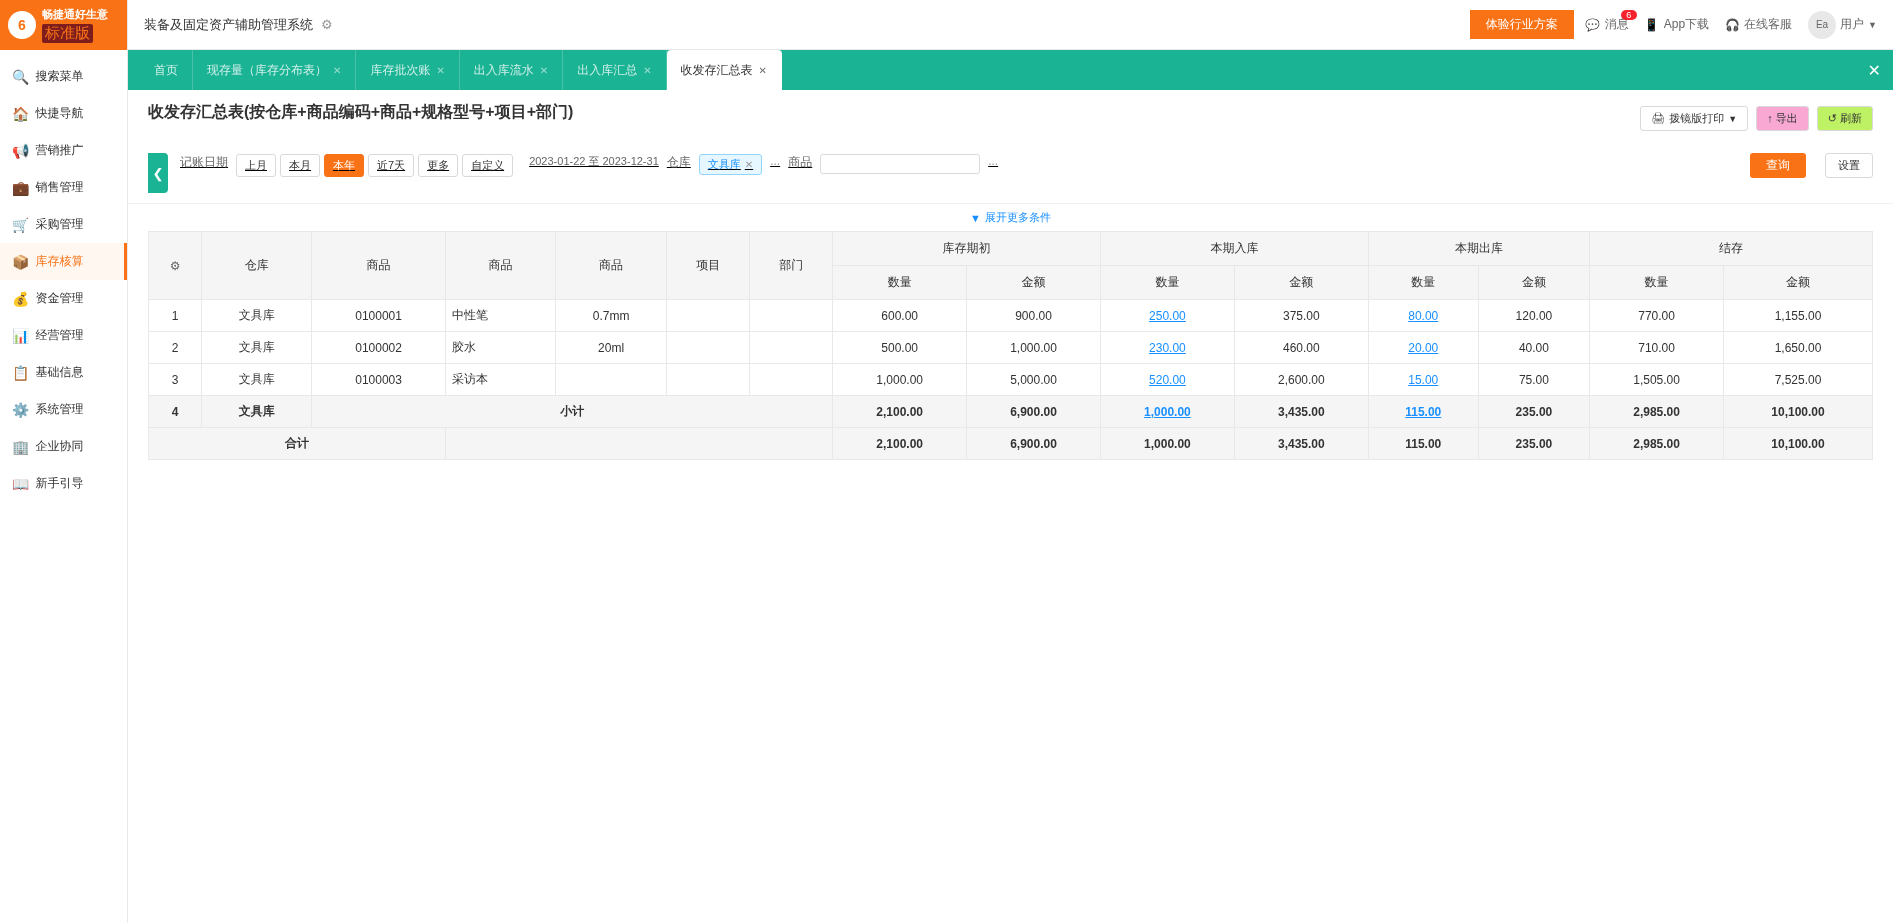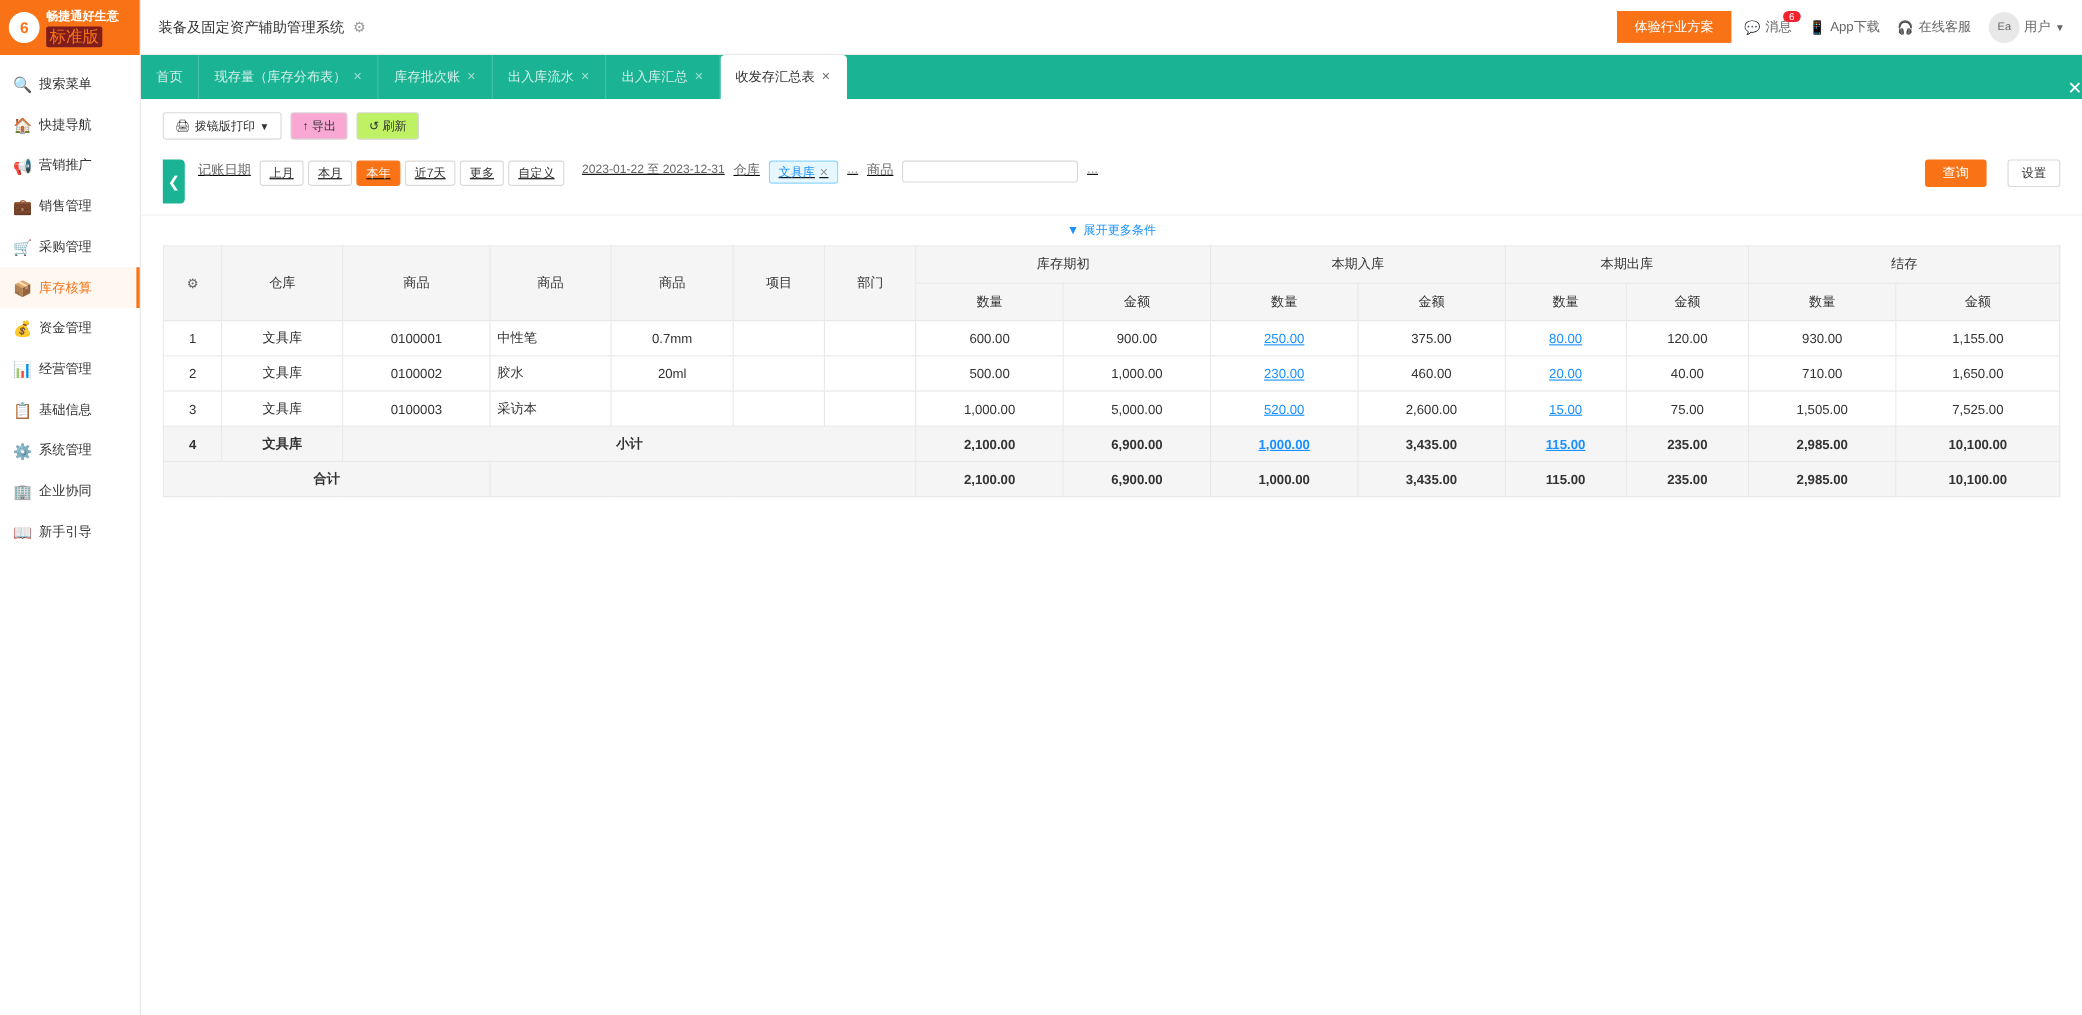--- a/index.html
+++ b/index.html
@@ -21,21 +21,21 @@
     
     .top-header { height: 50px; background: #fff; border-bottom: 1px solid #e8e8e8; display: flex; align-items: center; padding: 0 16px; gap: 12px; }
     .system-title { font-size: 13px; color: #333; flex: 1; display: flex; align-items: center; gap: 8px; }
     .header-actions { display: flex; align-items: center; gap: 16px; }
     .header-action-item { display: flex; align-items: center; gap: 4px; color: #666; cursor: pointer; font-size: 12px; position: relative; }
     .badge { position: absolute; top: -6px; right: -8px; background: #f5222d; color: #fff; border-radius: 8px; font-size: 9px; padding: 0 4px; min-width: 16px; text-align: center; }
     .btn-experience { background: #f97316; color: #fff; border: none; padding: 6px 16px; border-radius: 0; cursor: pointer; font-size: 12px; }
     .user-avatar { width: 28px; height: 28px; background: #e8e8e8; border-radius: 50%; display: flex; align-items: center; justify-content: center; font-size: 10px; color: #666; }
 
     
-    .tab-bar { background: #1ab394; display: flex; align-items: flex-end; padding: 0 0; height: 40px; }
+    .tab-bar { background: #1ab394; display: flex; align-items: center; padding: 0 12px; height: 40px; }
     .tab { display: flex; align-items: center; gap: 6px; padding: 0 14px; height: 100%; cursor: pointer; color: rgba(255,255,255,0.8); font-size: 12px; border-right: 1px solid rgba(255,255,255,0.2); }
     .tab.active { background: #fff; color: #333; border-radius: 4px 4px 0 0; }
     .tab-close { font-size: 10px; color: inherit; cursor: pointer; opacity: 0.7; }
     .tab-bar-close { margin-left: auto; color: #fff; cursor: pointer; font-size: 16px; }
 
     
     .content { flex: 1; background: #fff; overflow: auto; }
     .page-title { font-size: 16px; font-weight: bold; color: #333; margin-bottom: 12px; }
     .filter-label { color: #666; white-space: nowrap; }
     .filter-btn-group { display: flex; gap: 4px; }
@@ -197,20 +197,21 @@
     <div class="tab active">
       <span>收发存汇总表</span>
       <span class="tab-close">✕</span>
     </div>
     <div class="tab-bar-close">✕</div>
   </div>
 
   <div class="content">
 
     <div class="header-top">
+      <h2 class="page-title">收发存汇总表(按仓库+商品编码+商品+规格型号+项目+部门)</h2>
       <div class="header-actions-right">
         <div class="settings-dropdown">
           <span>🖨</span>
           <span>拨镜版打印</span>
           <span style="font-size:9px;">▼</span>
         </div>
         <button class="btn-export">
           <span>↑</span>
           <span>导出</span>
         </button>
@@ -295,21 +296,21 @@
       <td class="td-left">中性笔</td>
       <td>0.7mm</td>
       <td></td>
       <td></td>
       <td>600.00</td>
       <td>900.00</td>
       <td class="link-cell">250.00</td>
       <td>375.00</td>
       <td class="link-cell">80.00</td>
       <td>120.00</td>
-      <td>930.00</td>
+      <td>770.00</td>
       <td>1,155.00</td>
     </tr>
             <tr>
       <td>2</td>
       <td>文具库</td>
       <td>0100002</td>
       <td class="td-left">胶水</td>
       <td>20ml</td>
       <td></td>
       <td></td>

